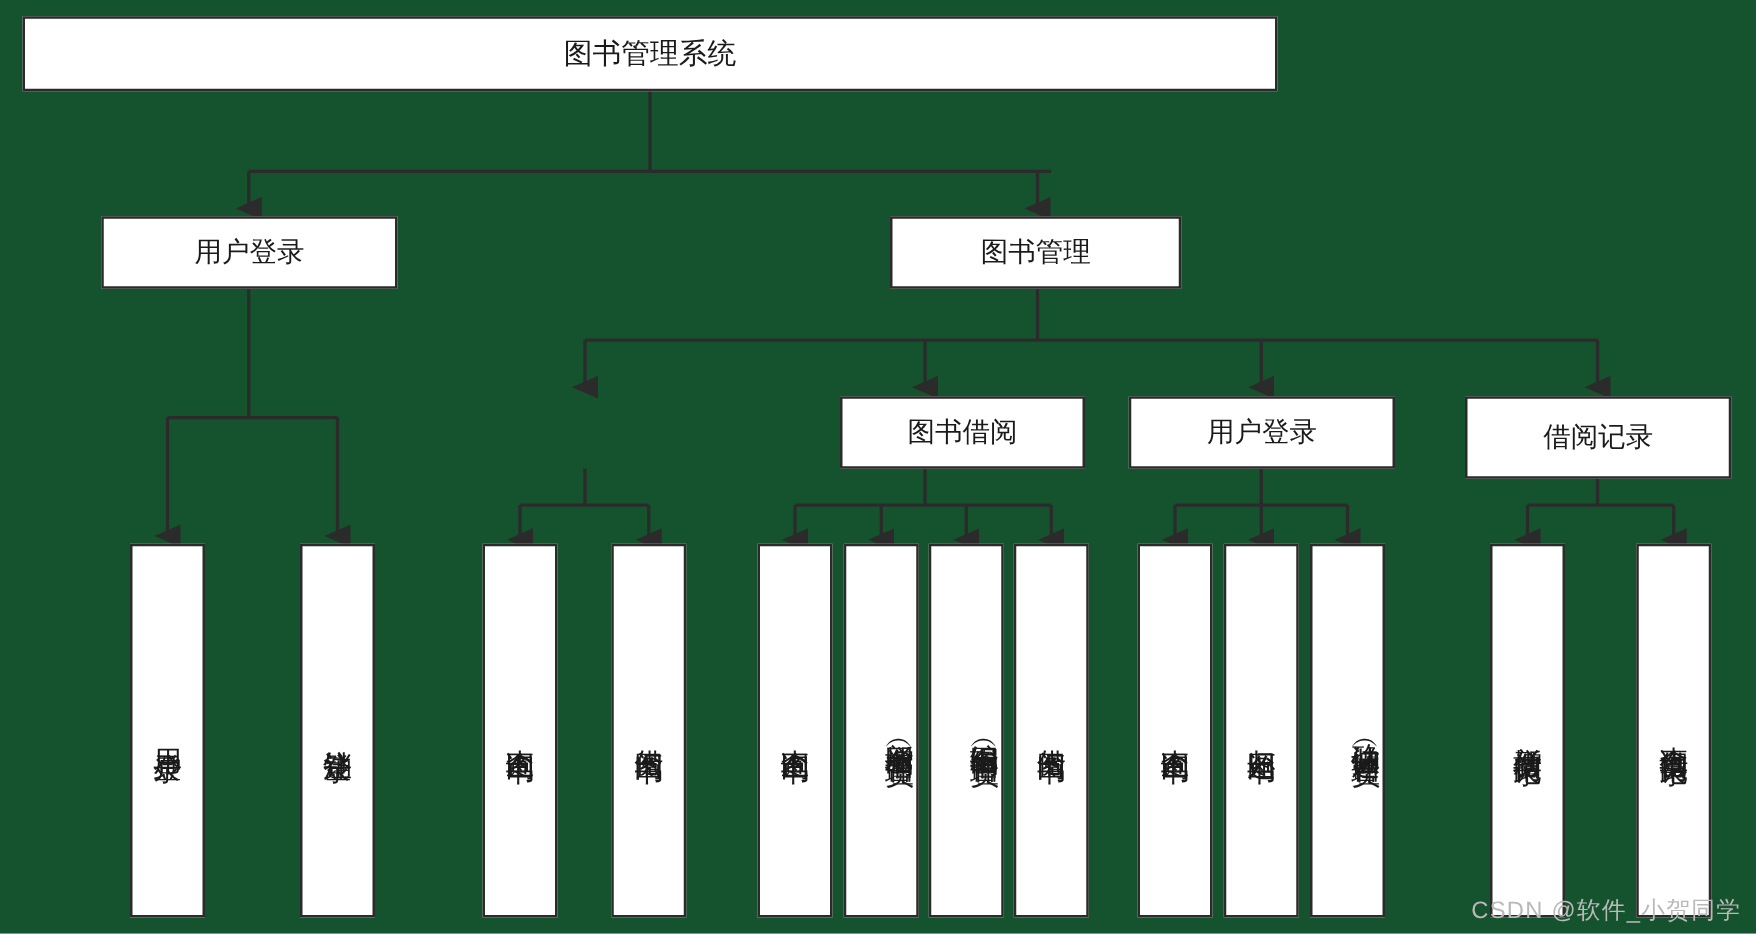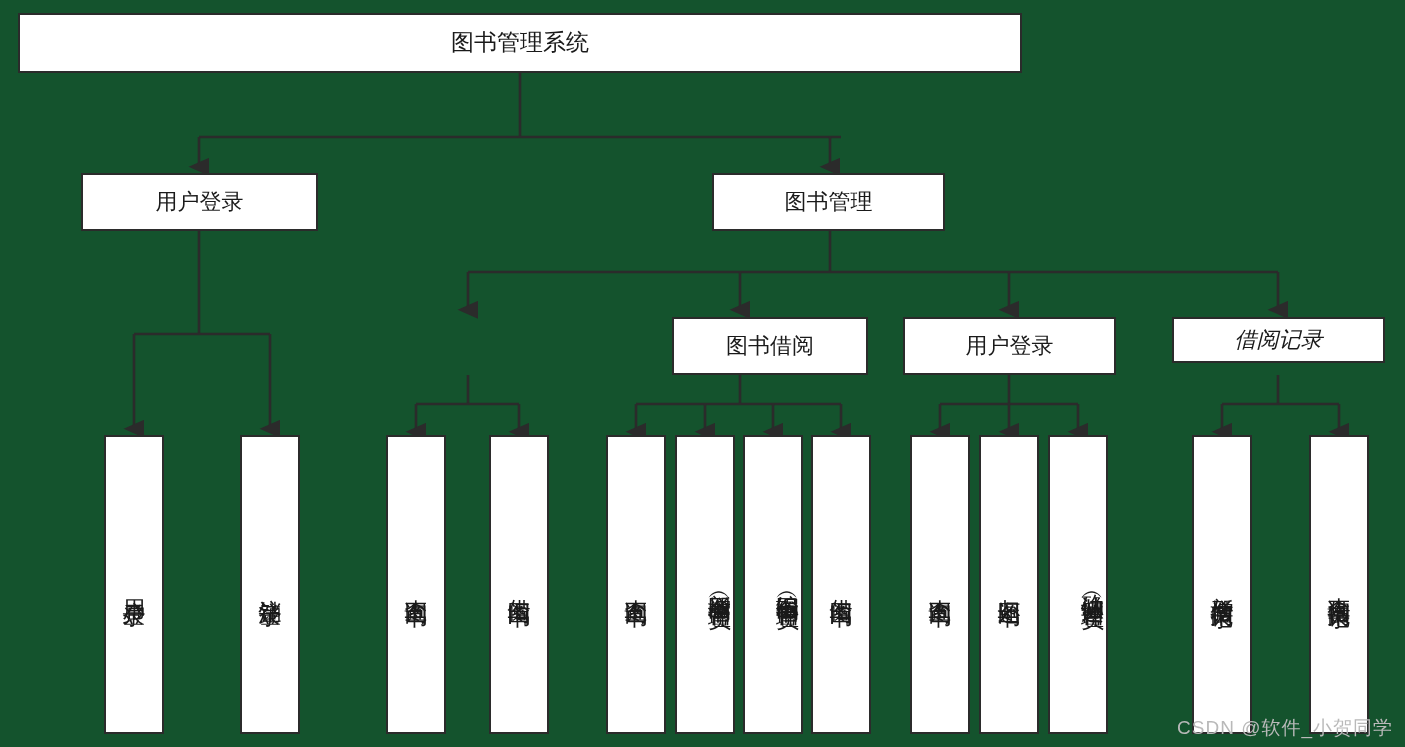--- a/index.html
+++ b/index.html
@@ -122,21 +122,21 @@
     </g>
   </svg>
 
   <div class="node root" style="left:18px; top:13px; width:1004px; height:60px;">图书管理系统</div>
 
   <div class="node branch" style="left:81px; top:173px; width:237px; height:58px;">用户登录</div>
   <div class="node branch" style="left:712px; top:173px; width:233px; height:58px;">图书管理</div>
 
   <div class="node branch" style="left:672px; top:317px; width:196px; height:58px;text-align:right;">图书借阅</div>
   <div class="node branch" style="left:903px; top:317px; width:213px; height:58px;">用户登录</div>
-  <div class="node branch" style="left:1172px; top:317px; width:213px; height:46px;font-style:italic;">借阅记录</div>
+  <div class="node branch" style="left:1172px; top:317px; width:213px; height:66px;">借阅记录</div>
 
   <div class="node leaf" style="left:104px; top:435px; width:60px; height:299px;">
     <span class="leaf-label">用户登录</span>
   </div>
   <div class="node leaf" style="left:240px; top:435px; width:60px; height:299px;">
     <span class="leaf-label">注销登录</span>
   </div>
 
   <div class="node leaf" style="left:386px; top:435px; width:60px; height:299px;">
     <span class="leaf-label">查询图书</span>

